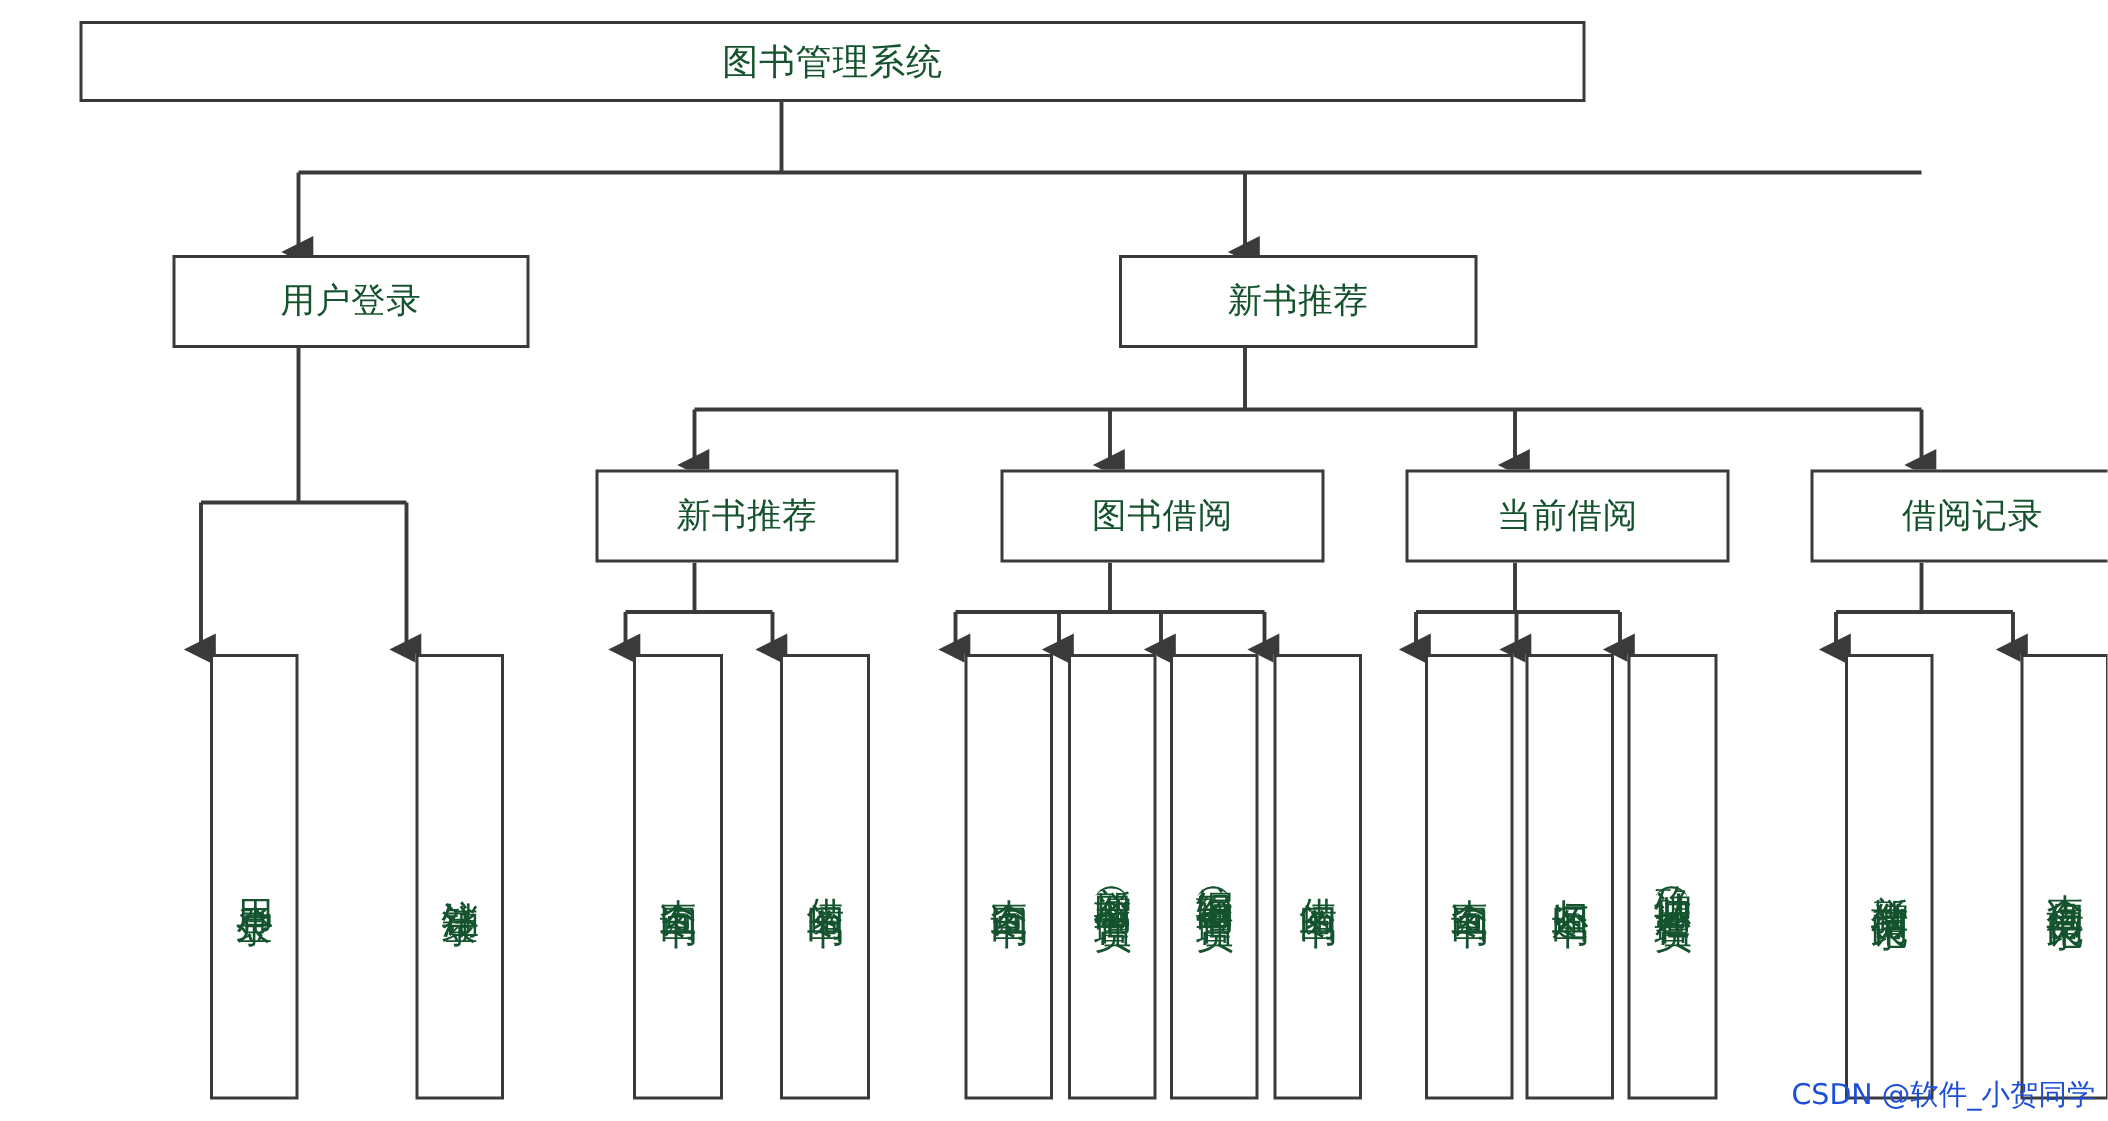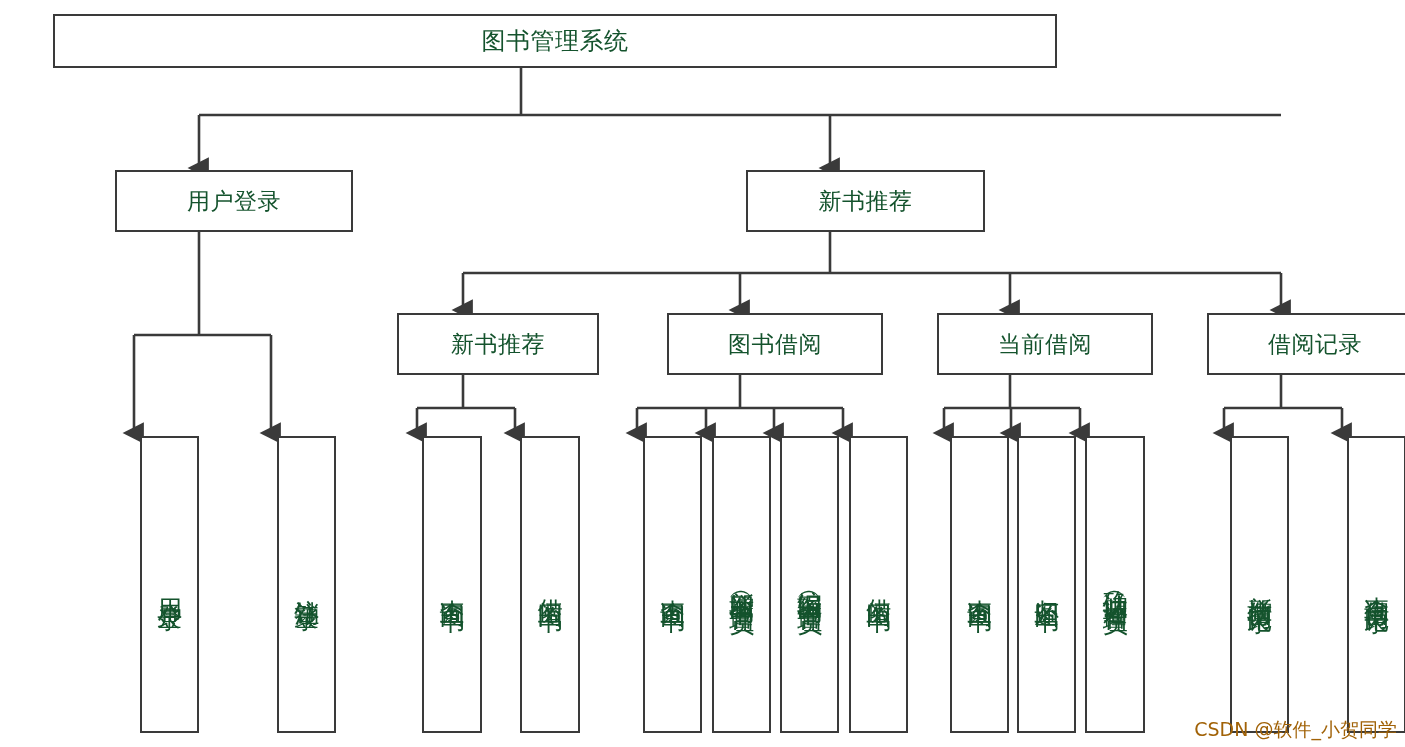--- a/index.html
+++ b/index.html
@@ -49,21 +49,21 @@
     line-height:1.18;
     letter-spacing:3px;
     white-space:normal;
     max-height:272px;
   }
   #watermark{
     position:absolute;
     right:8px;
     bottom:4px;
     font-size:19px;
-    color:#a16207;
+    color:#1d4ed8;
     white-space:nowrap;
     z-index:5;
     font-family:"DejaVu Sans","Liberation Sans",sans-serif;
   }
 </style>
 </head>
 <body>
 
 <div id="canvas">
 

